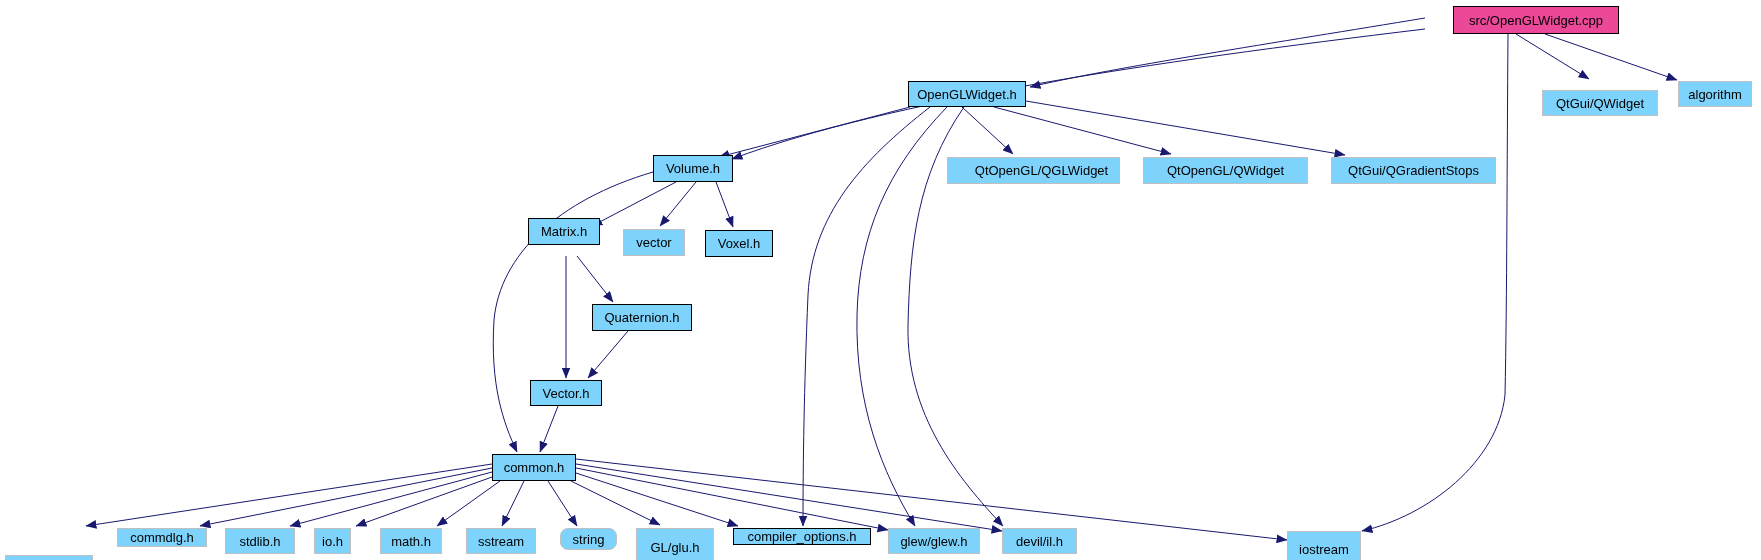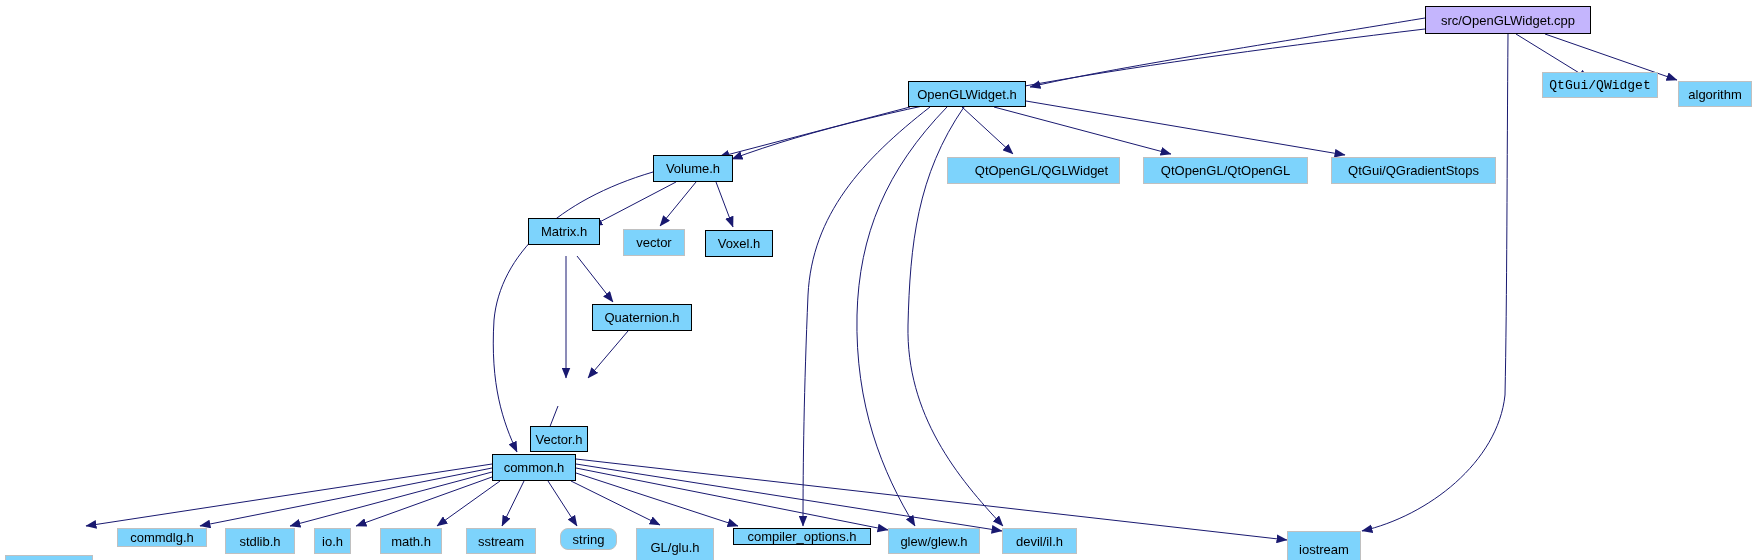--- a/index.html
+++ b/index.html
@@ -15,21 +15,21 @@
     position:absolute;
     box-sizing:border-box;
     background:#7dd3fc;
     border:1px solid #000000;
     display:flex;align-items:center;justify-content:center;
     font-size:13px;color:#000000;
     white-space:nowrap;
     z-index:2;
   }
   .node.external{border-color:#c0c0c0;}
-  .node.main{background:#c4b5fd;}
+  .node.main{background:#ec4899;margin-left:28px;}
   .edge{fill:none;stroke-width:1px;}
 </style>
 </head>
 <body>
 
 <div id="canvas">
   <svg id="edge-layer" viewBox="0 0 1761 560" xmlns="http://www.w3.org/2000/svg">
     <defs>
       <marker id="arrowhead" viewBox="0 0 10 8" refX="9.5" refY="4" markerWidth="11" markerHeight="9" markerUnits="userSpaceOnUse" orient="auto">
         <path d="M0,0 L10,4 L0,8 z" fill="#191970"></path>
@@ -70,51 +70,51 @@
         <path class="edge" d="M576,459 L1287,540" stroke="#191970" marker-end="url(#arrowhead)"></path>
       </g>
   </svg>
   <div id="node-layer">
       <div class="node main" style="left: 1425px; top: 6px; width: 166px; height: 28px;">
         <span>src/OpenGLWidget.cpp</span>
       </div>
       <div class="node documented" style="left: 908px; top: 81px; width: 118px; height: 26px;">
         <span>OpenGLWidget.h</span>
       </div>
-      <div class="node external" style="left: 1542px; top: 72px; width: 116px; height: 26px; font-family: Liberation Mono, monospace;">
+      <div class="node external" style="left: 1542px; top: 90px; width: 116px; height: 26px;">
         <span>QtGui/QWidget</span>
       </div>
       <div class="node external" style="left: 1678px; top: 81px; width: 74px; height: 26px;">
         <span>algorithm</span>
       </div>
       <div class="node documented" style="left: 653px; top: 155px; width: 80px; height: 27px;">
         <span>Volume.h</span>
       </div>
       <div class="node external" style="left: 947px; top: 157px; width: 173px; height: 27px; padding-left: 16px;">
         <span>QtOpenGL/QGLWidget</span>
       </div>
       <div class="node external" style="left: 1143px; top: 157px; width: 165px; height: 27px;">
-        <span>QtOpenGL/QtOpenGL</span>
+        <span>QtOpenGL/QWidget</span>
       </div>
       <div class="node external" style="left: 1331px; top: 157px; width: 165px; height: 27px;">
         <span>QtGui/QGradientStops</span>
       </div>
       <div class="node documented" style="left: 528px; top: 218px; width: 72px; height: 27px;">
         <span>Matrix.h</span>
       </div>
       <div class="node external" style="left: 623px; top: 229px; width: 62px; height: 27px;">
         <span>vector</span>
       </div>
       <div class="node documented" style="left: 705px; top: 230px; width: 68px; height: 27px;">
         <span>Voxel.h</span>
       </div>
       <div class="node documented" style="left: 592px; top: 304px; width: 100px; height: 27px;">
         <span>Quaternion.h</span>
       </div>
-      <div class="node documented" style="left: 530px; top: 380px; width: 58px; height: 26px; margin-top: 46px;">
+      <div class="node documented" style="left: 530px; top: 380px; width: 72px; height: 26px;">
         <span>Vector.h</span>
       </div>
       <div class="node documented" style="left: 492px; top: 454px; width: 84px; height: 27px;">
         <span>common.h</span>
       </div>
       <div class="node external" style="left: 5px; top: 555px; width: 88px; height: 29px;">
         <span>windows.h</span>
       </div>
       <div class="node external" style="left: 117px; top: 528px; width: 90px; height: 19px;">
         <span>commdlg.h</span>

